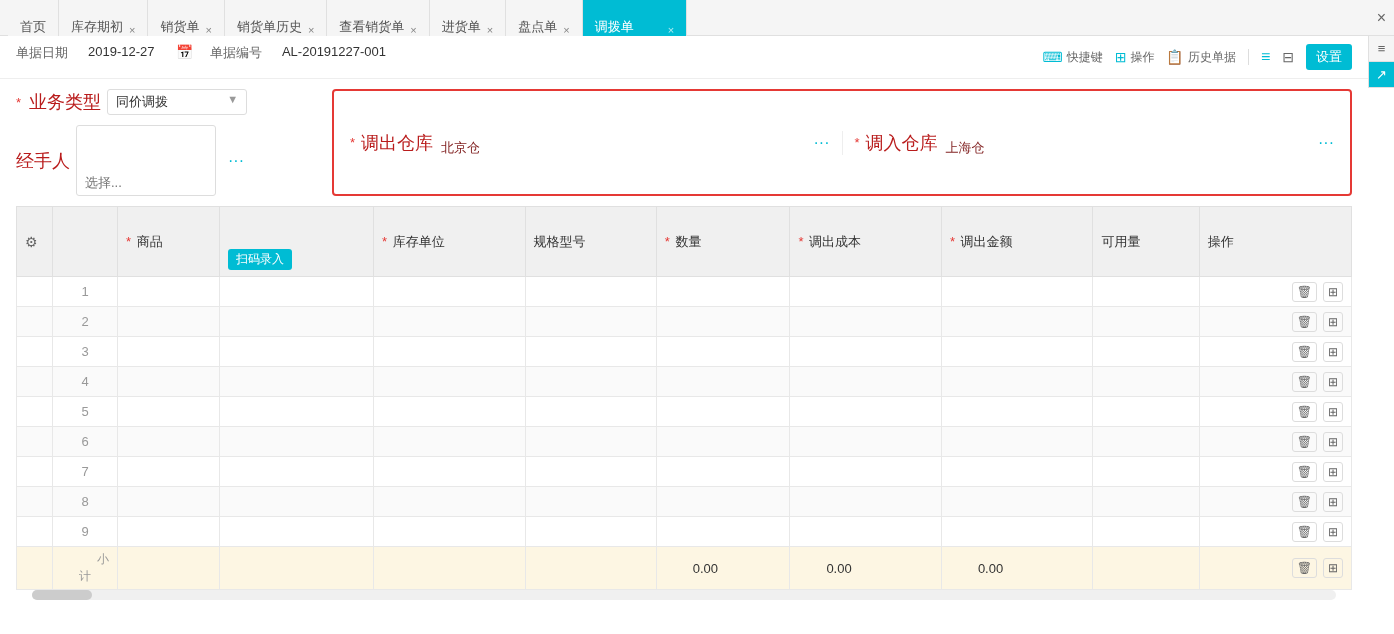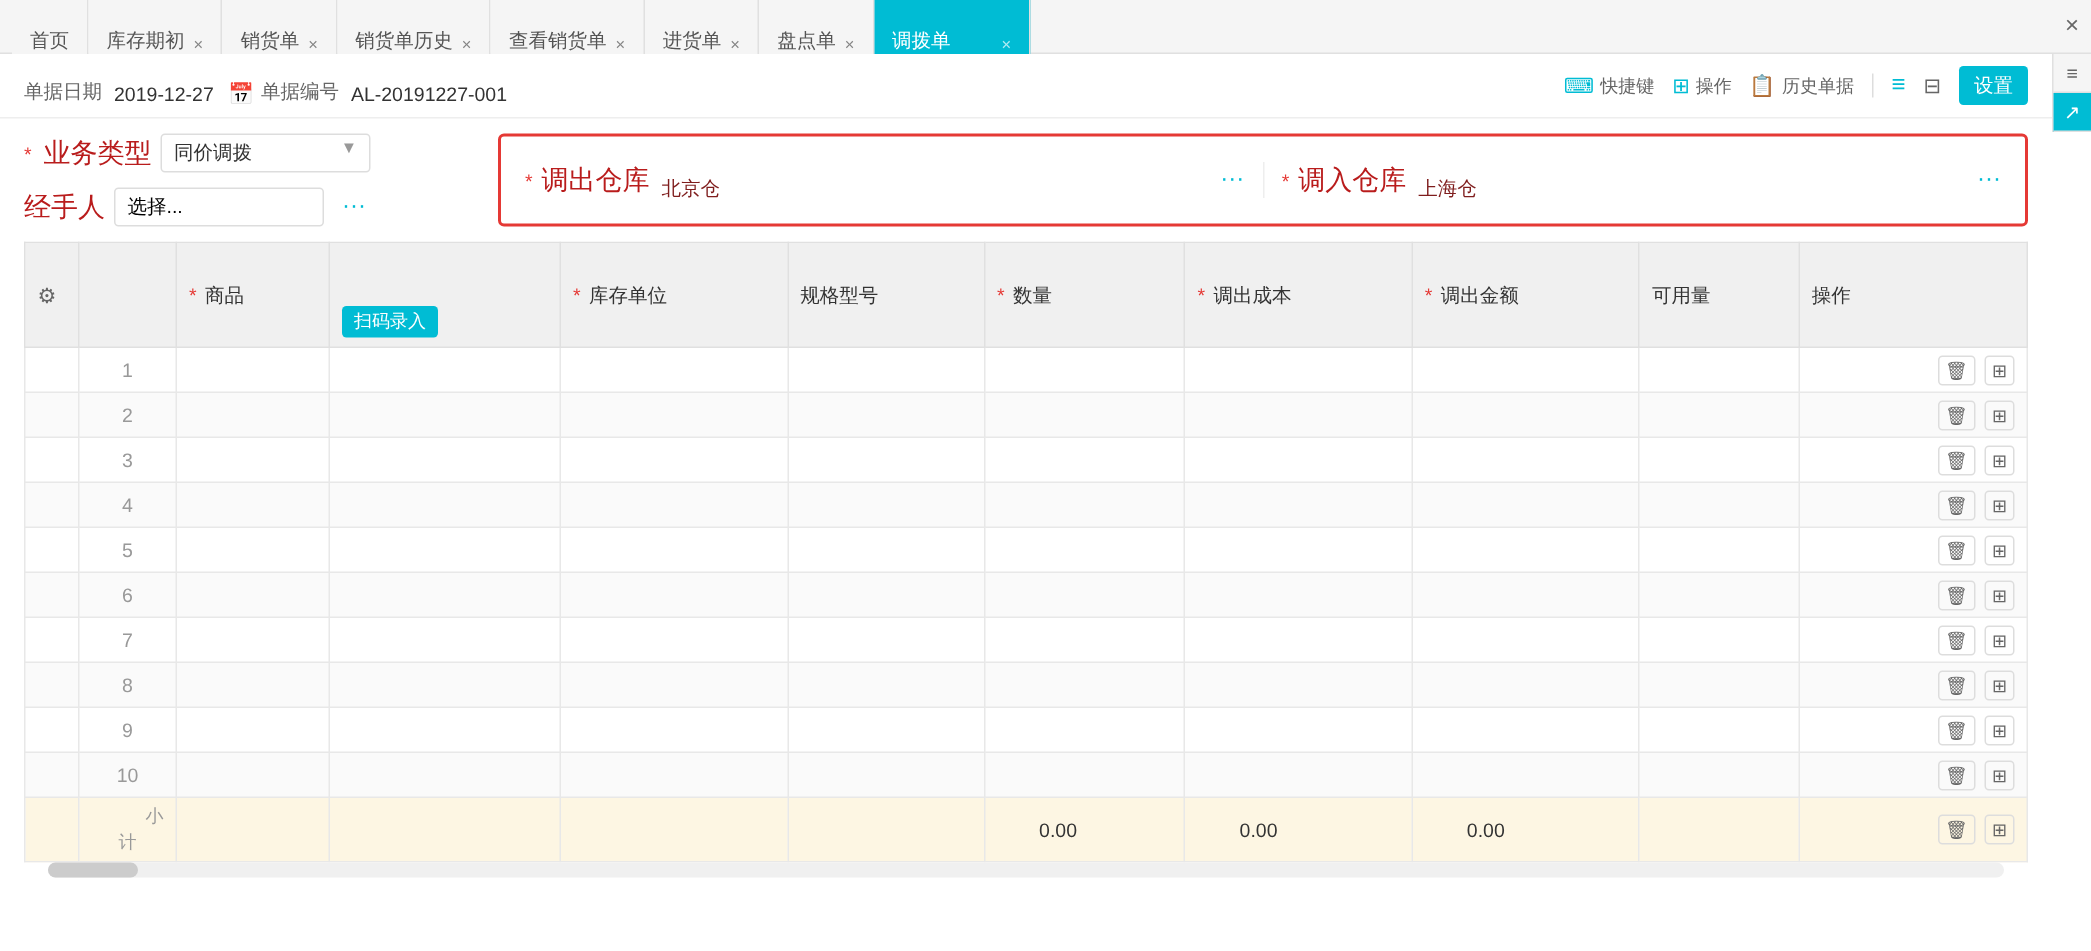--- a/index.html
+++ b/index.html
@@ -37,24 +37,24 @@
       cursor: pointer;
     }
     .tab-item.active .tab-close { color: #fff; }
     .tab-close-btn {
       position: absolute; right: 8px; top: 50%; transform: translateY(-50%);
       font-size: 16px; cursor: pointer; color: #666;
     }
 
     
     .toolbar {
-      display: flex; align-items: flex-end;
+      display: flex; align-items: flex-start;
       padding: 8px 16px;
       border-bottom: 1px solid #eee;
-      gap: 4px;
+      gap: 16px;
     }
     .toolbar-label { color: #666; font-size: 13px; }
     .toolbar-value { color: #333; font-size: 13px; margin-left: 4px; }
     .date-icon { color: #00bcd4; margin-left: 6px; cursor: pointer; font-size: 14px; }
     .toolbar-right {
       margin-left: auto;
       display: flex; align-items: center; gap: 12px;
     }
     .toolbar-right-item {
       display: flex; align-items: center; gap: 4px;
@@ -97,21 +97,21 @@
     .required-star { color: #e53935; margin-right: 2px; }
     .field-select {
       display: flex; align-items: flex-start; gap: 4px;
       border: 1px solid #ddd; border-radius: 3px;
       padding: 3px 8px;
       min-width: 140px; background: #fff;
       cursor: pointer;
     }
     .field-select .arrow { color: #999; font-size: 11px; margin-left: auto; }
     .field-more { color: #00bcd4; cursor: pointer; font-size: 16px; margin-left: 6px; }
-    .field-placeholder { color: #000000; }
+    .field-placeholder { color: #737373; margin-top: 45px; }
     .warehouse-block {
       display: flex; align-items: center; gap: 8px;
       flex: 1;
     }
     .warehouse-label-wrap {
       display: flex; align-items: center; gap: 4px;
       white-space: nowrap; color: #666;
     }
     .warehouse-value {
       flex: 1; font-size: 13px; color: #7f1d1d; margin-top: 11px;
@@ -532,38 +532,20 @@
         <td></td>
         <td></td>
         <td></td>
         <td>
           <div class="op-col">
             <button class="op-btn op-delete">🗑</button>
             <button class="op-btn op-copy">⊞</button>
           </div>
         </td>
       </tr>
-            <tr>
-        <td class="col-settings"></td>
-        <td class="row-num">10</td>
-        <td></td>
-        <td></td>
-        <td></td>
-        <td></td>
-        <td></td>
-        <td></td>
-        <td></td>
-        <td></td>
-        <td>
-          <div class="op-col">
-            <button class="op-btn op-delete">🗑</button>
-            <button class="op-btn op-copy">⊞</button>
-          </div>
-        </td>
-      </tr>
             <tr class="subtotal">
         <td></td>
         <td class="row-num">
           <span class="subtotal-label">小计</span>
         </td>
         <td></td>
         <td></td>
         <td></td>
         <td></td>
         <td>

